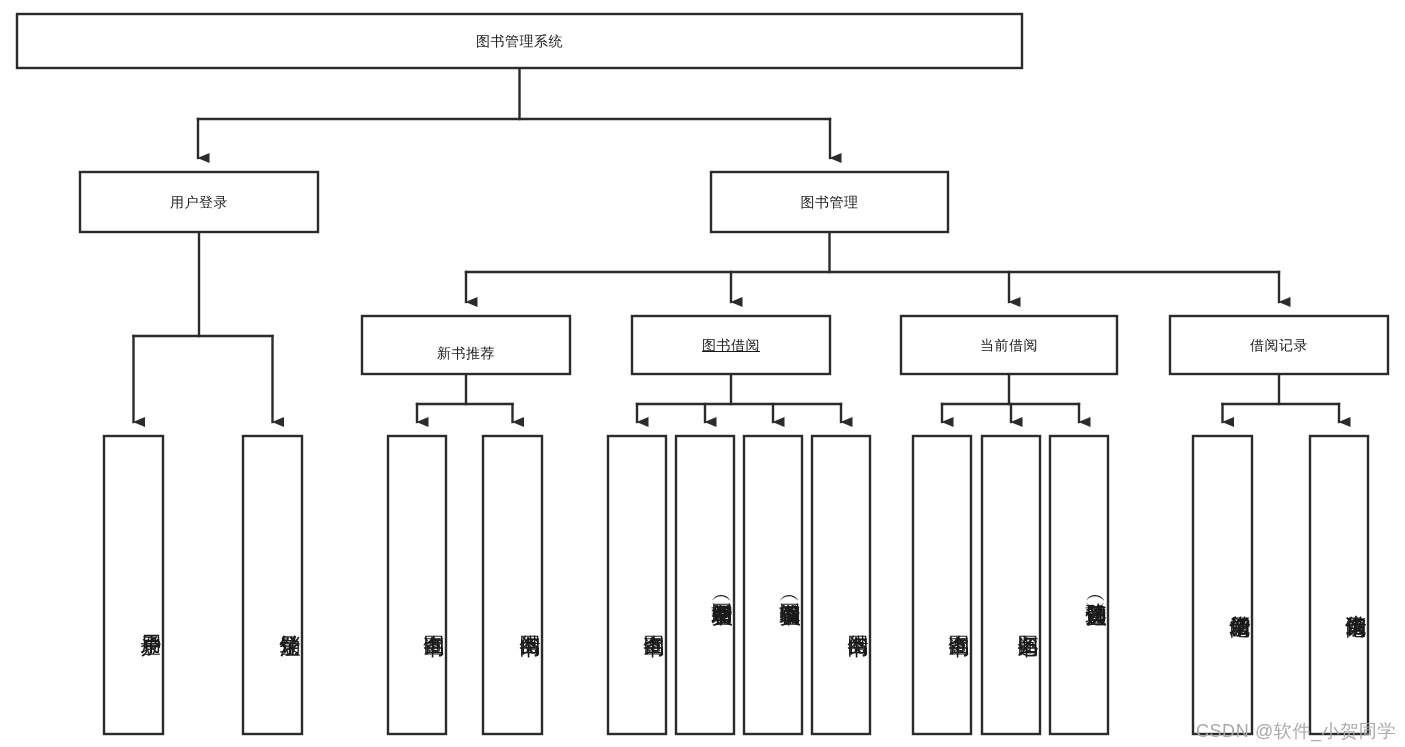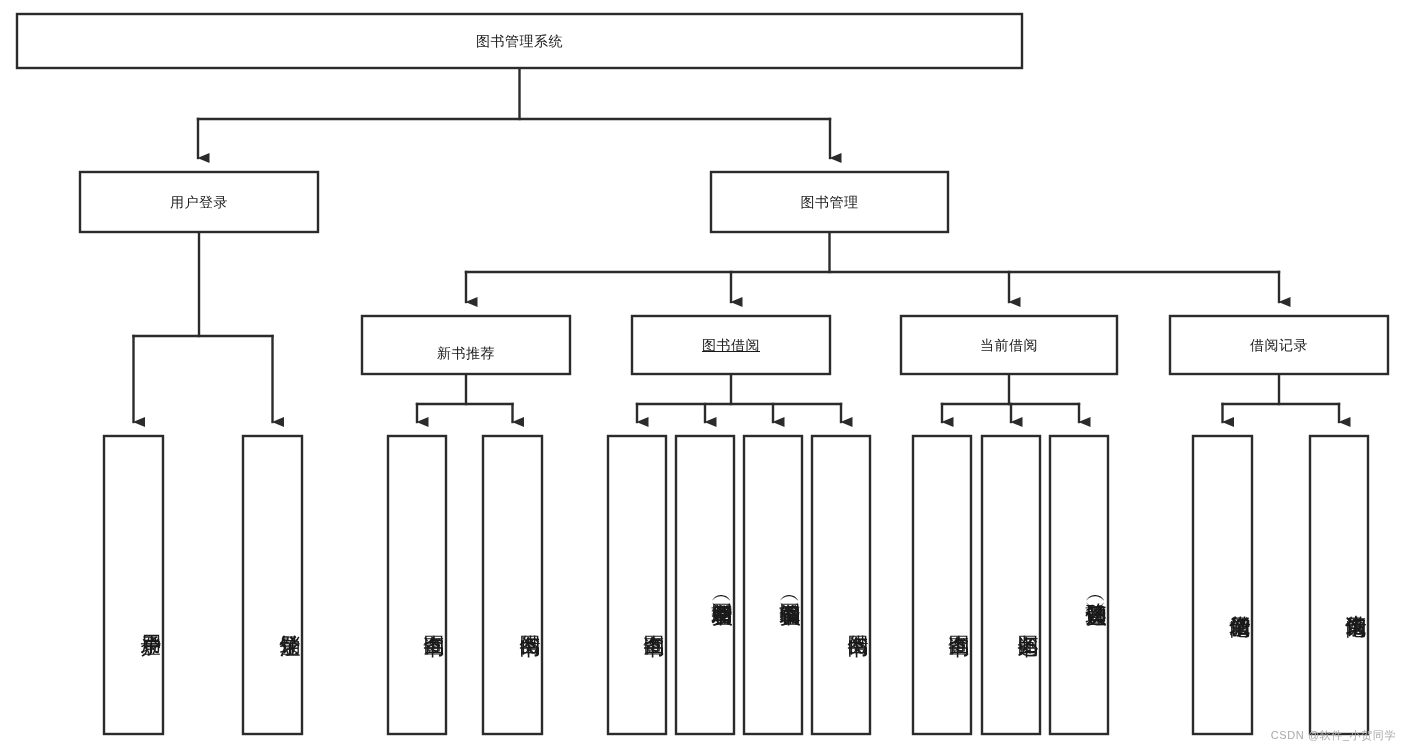--- a/index.html
+++ b/index.html
@@ -65,21 +65,21 @@
     writing-mode: vertical-rl;
     text-orientation: upright;
     -webkit-writing-mode: vertical-rl;
     pointer-events: none;
   }
   .watermark {
     position: absolute;
     right: 9px;
     bottom: 4px;
     color: #a9a9a9;
-    font-size: 11px;
+    font-size: 18px;
     letter-spacing: 0.6px;
     white-space: nowrap;
     pointer-events: none;
   }
 </style>
 </head>
 <body>
 
 <div id="diagram-root">
 

